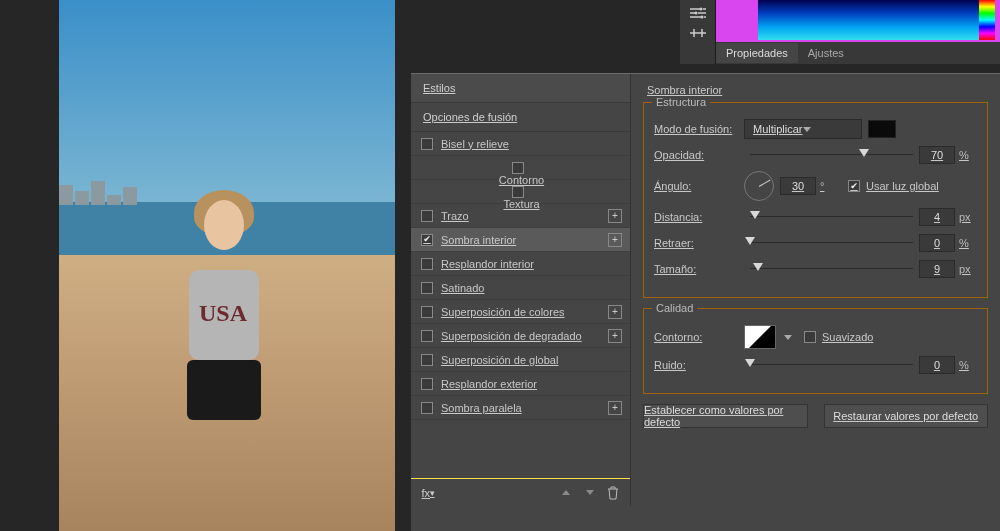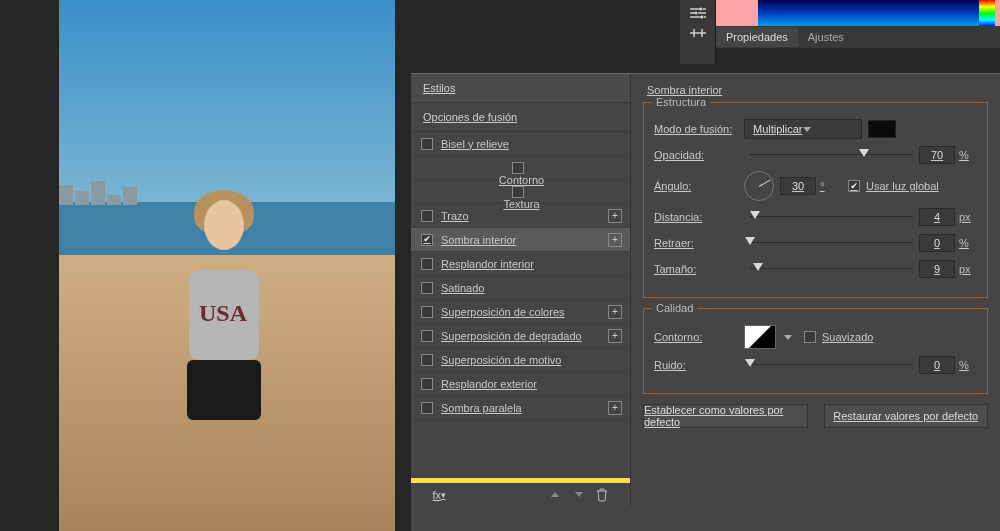--- a/index.html
+++ b/index.html
@@ -17,21 +17,21 @@
 .hair-shape { position:absolute; top:10px; left:45px; width:60px; height:45px; background:#b8925e; border-radius:50% 50% 40% 40%; }
 .shorts { position:absolute; top:180px; left:38px; width:74px; height:60px; background:#1a1a1a; border-radius:6px; }
 .buildings { position:absolute; top:34%; left:0; width:100%; height:30px; }
 .bld { display:inline-block; width:14px; height:20px; background:#8a9aa0; margin-right:2px; vertical-align:bottom; }
 
 
 .tool-col { position:absolute; left:680px; top:0; width:36px; height:64px; background:#383838; border-right:1px solid #1a1a1a; }
 .tool-ico { width:18px; height:14px; margin:6px auto; display:block; }
 
 
-.top-panel { position:absolute; left:716px; top:0; width:284px; height:48px; background:#fca5a5; }
+.top-panel { position:absolute; left:716px; top:0; width:284px; height:64px; background:#d946ef; }
 .color-strip { position:absolute; right:8px; top:0; width:234px; height:40px; background: linear-gradient(to bottom, #000050, #0040c0, #00a0f0, #30e0f0); }
 .color-hue { position:absolute; right:5px; top:0; width:16px; height:40px; background: linear-gradient(to bottom,#f00,#ff0,#0f0,#0ff,#00f,#f0f,#f00); }
 .prop-tabs { position:absolute; left:0; bottom:0; height:22px; width:100%; background:#383838; display:flex; align-items:center; }
 .ptab { padding:4px 10px; color:#aaa; font-size:11px; }
 .ptab.active { background:#454545; color:#ddd; }
 
 
 .dialog { position:absolute; left:411px; top:73px; width:589px; height:458px; background:#454545; border-top:1px solid #6a6a6a; }
 .dlg-title { height:26px; background:#454545; border-bottom:1px solid #333; padding:6px 10px; color:#aaa; font-size:11px; }
 .dlg-body { display:flex; height:432px;text-decoration:underline; }
@@ -39,21 +39,21 @@
 
 .styles-col { width:220px; border-right:1px solid #333; display:flex; flex-direction:column; }
 .styles-header { padding:8px 12px; background:#4b4b4b; border-bottom:1px solid #3a3a3a; color:#d0d0d0; }
 .blend-opts { padding:8px 12px; color:#d0d0d0; border-bottom:1px solid #3a3a3a; }
 .style-item { display:flex; align-items:center; padding:6px 10px; border-bottom:1px solid #3e3e3e; position:relative; cursor:pointer; height:24px; }
 .style-item.child { padding-left:12px;flex-direction:column; }
 .style-item.selected { background:#5a5a5a; }
 .cb { width:12px; height:12px; border:1px solid #888; margin-right:8px; display:inline-flex; align-items:center; justify-content:center; background:#3a3a3a; flex-shrink:0; }
 .cb.checked::after { content:"✔"; font-size:9px; color:#eee; line-height:1; }
 .plus-btn { position:absolute; right:8px; width:14px; height:14px; border:1px solid #888; display:flex; align-items:center; justify-content:center; font-size:10px; color:#ccc; }
-.styles-footer { margin-top:auto; height:28px; border-top:5px solid #fde047; display:flex; align-items:center; padding:0 19px; gap:6px; }
+.styles-footer { margin-top:auto; height:28px; border-top:1px solid #fde047; display:flex; align-items:center; padding:0 8px; gap:6px; }
 .foot-ico { width:18px; height:18px; display:flex; align-items:center; justify-content:center; color:#ccc; border:0; background:none; }
 .foot-spacer { flex:1; }
 .arrow-ico { display:inline-block; width:0; height:0; border-left:4px solid transparent; border-right:4px solid transparent; margin-left:2px; }
 .arrow-up { border-bottom:5px solid #888; }
 .arrow-down { border-top:5px solid #888; }
 
 
 .settings-col { flex:1; padding:8px 12px; }
 .sect-title { color:#ccc; margin:2px 0 6px 4px; }
 .group { border:1px solid #a16207; padding:10px 10px 12px; margin-bottom:10px; position:relative; }
@@ -162,21 +162,21 @@
         <span>Superposición de colores</span>
         <span class="plus-btn">+</span>
       </div>
       <div class="style-item">
         <span class="cb"></span>
         <span>Superposición de degradado</span>
         <span class="plus-btn">+</span>
       </div>
       <div class="style-item">
         <span class="cb"></span>
-        <span>Superposición de motivo</span>
+        <span>Superposición de global</span>
       </div>
       <div class="style-item">
         <span class="cb"></span>
         <span>Resplandor exterior</span>
       </div>
       <div class="style-item">
         <span class="cb"></span>
         <span>Sombra paralela</span>
         <span class="plus-btn">+</span>
       </div>

